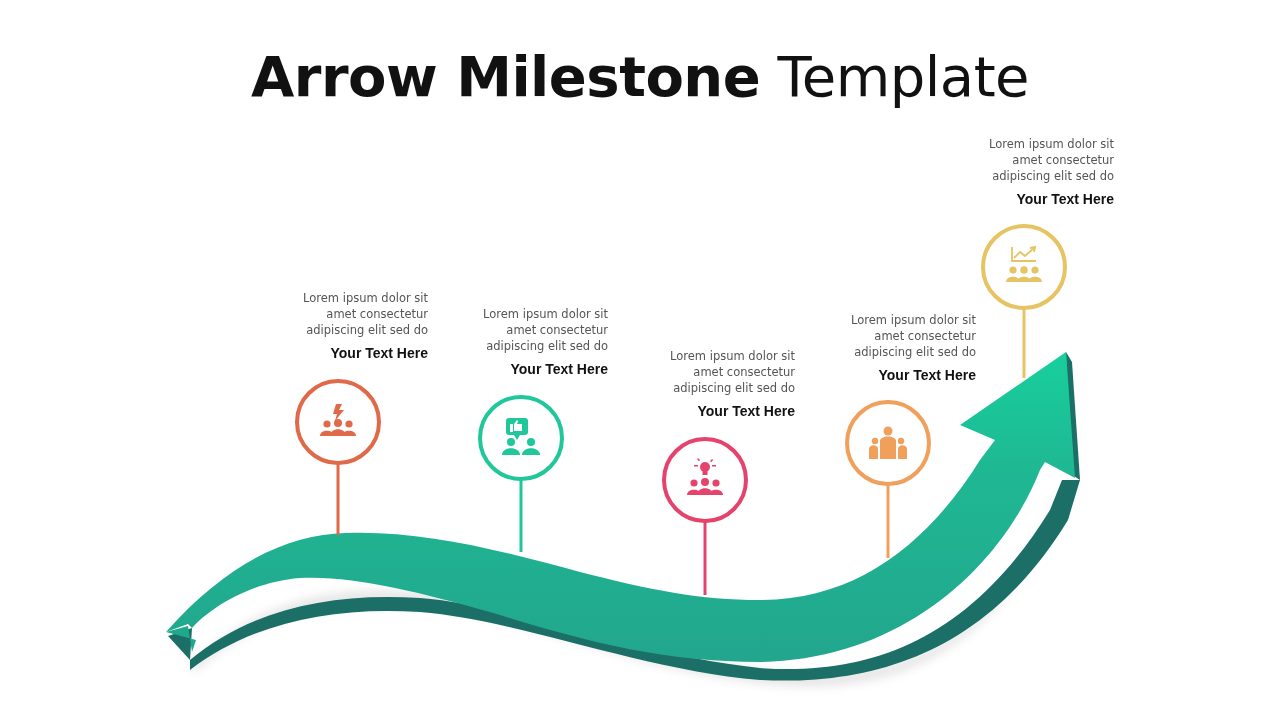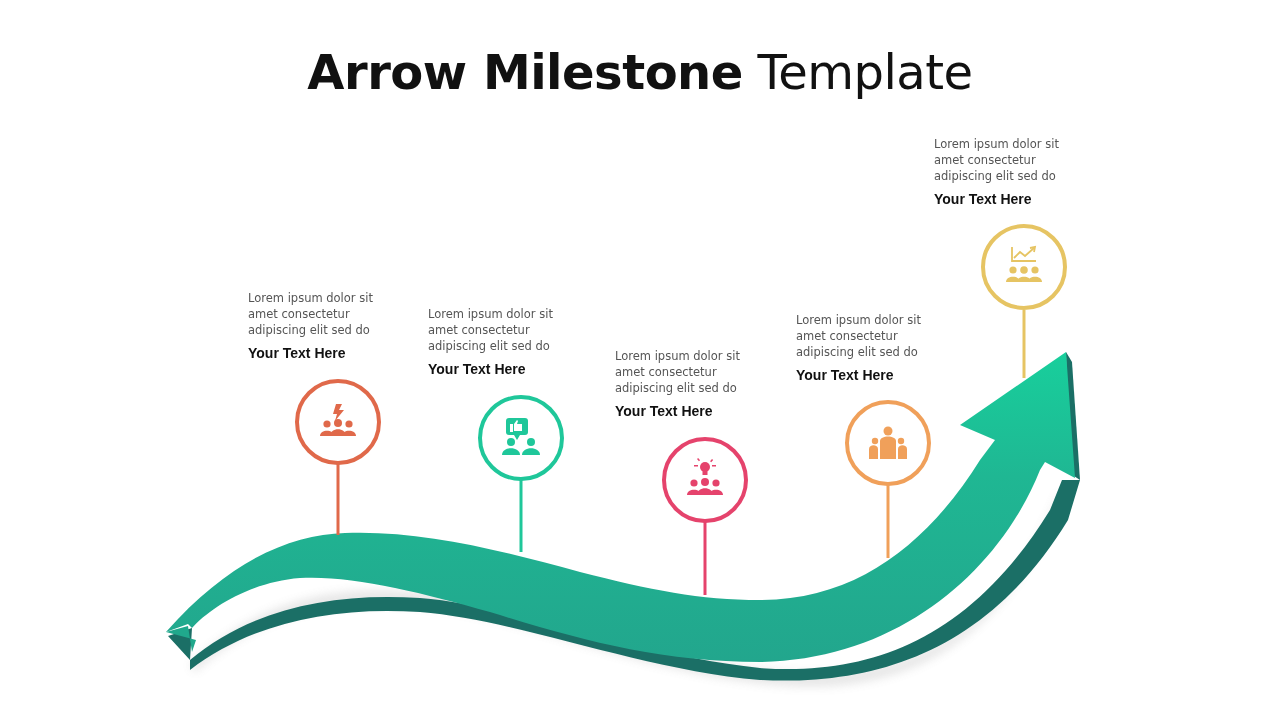--- a/index.html
+++ b/index.html
@@ -2,27 +2,27 @@
 <html><head>
 <meta charset="utf-8">
 <style>
   html, body { margin: 0; padding: 0; }
   body {
     width: 1280px; height: 720px; background: #ffffff; position: relative; overflow: hidden;
     font-family: "Liberation Sans", sans-serif;
   }
   .title {
     position: absolute; top: 44px; left: 0; width: 1280px; text-align: center;
-    font-family: "DejaVu Sans", sans-serif; font-size: 48px; color: #111; letter-spacing: -0.5px;
+    font-family: "DejaVu Sans", sans-serif; font-size: 56px; color: #111; letter-spacing: -0.5px;
   }
   .title .bold { font-weight: 700; }
   .title .light { font-weight: 400; }
   #diagram { position: absolute; left: 0; top: 0; }
   .milestone-text {
-    position: absolute; width: 180px; text-align: left;
+    position: absolute; width: 180px; text-align: right;
   }
   .milestone-desc {
     font-family: "DejaVu Sans", sans-serif; font-size: 11.5px; line-height: 16px; color: #555;
     white-space: pre-line;
   }
   .milestone-heading {
     font-family: "Liberation Sans", sans-serif; font-weight: 700; font-size: 14px; color: #111;
     margin-top: 7px;
   }
 </style>

